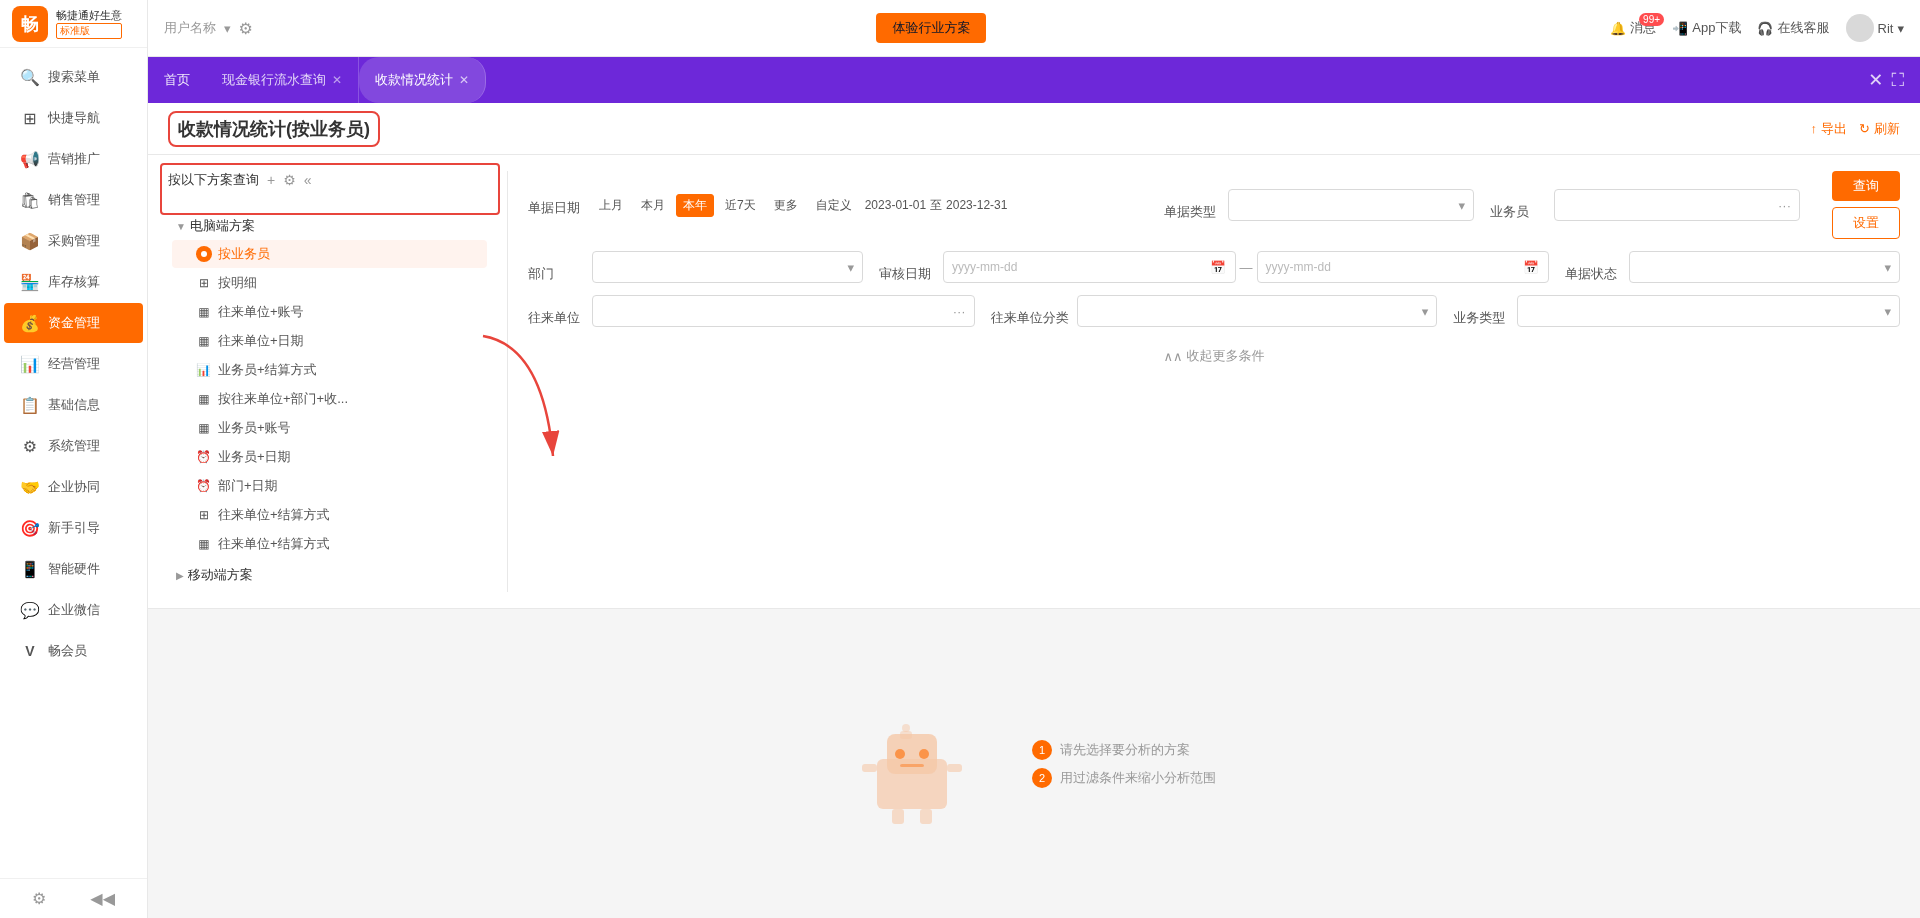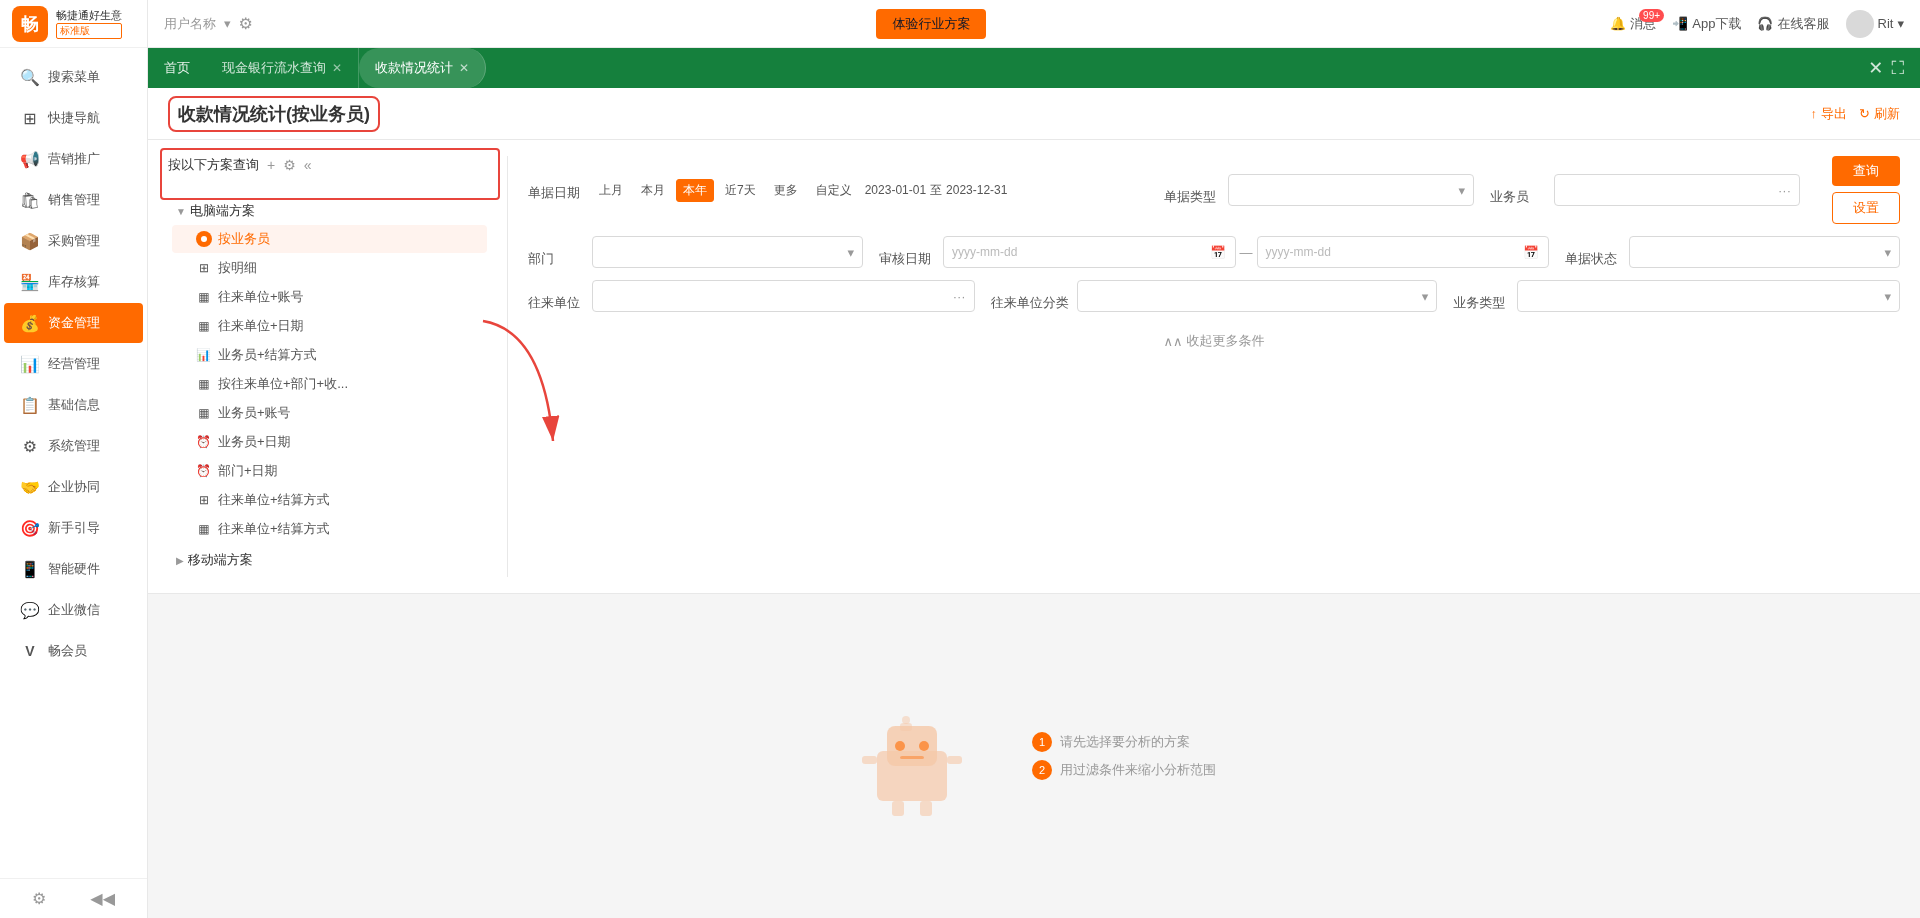--- a/index.html
+++ b/index.html
@@ -35,41 +35,41 @@
     }
     .bottom-btn { color: #999; cursor: pointer; font-size: 16px; }
 
     
     .main {
       margin-left: 148px; height: 918px; display: flex; flex-direction: column;
     }
 
     
     .top-header {
-      height: 48px; background: #fff; display: flex; align-items: center;
+      height: 57px; background: #fff; display: flex; align-items: center;
       justify-content: space-between; padding: 7px 16px;
       border-bottom: 1px solid #e8e8e8; flex-shrink: 0;
     }
     .header-left { display: flex; align-items: center; gap: 8px; }
     .header-breadcrumb { color: #999; font-size: 13px; }
     .header-dropdown { color: #999; cursor: pointer; }
     .header-gear { color: #999; cursor: pointer; font-size: 16px; }
     .trial-btn {
       background: #ff6a00; color: #0f172a; border: none; border-radius: 4px;
       padding: 6px 16px; font-size: 13px; cursor: pointer;
     }
     .header-right { display: flex; align-items: center; gap: 16px; color: #555; }
     .msg-badge { position: relative; display: inline-flex; align-items: center; gap: 4px; cursor: pointer; }
     .badge { background: #ff4d4f; color: #fff; border-radius: 8px; font-size: 10px; padding: 1px 4px; position: absolute; top: -6px; right: -8px; }
     .header-user { display: flex; align-items: center; gap: 4px; cursor: pointer; }
     .user-avatar { width: 28px; height: 28px; background: #d9d9d9; border-radius: 50%; }
 
     
     .tab-bar {
-      height: 40px; background: #15803d; display: flex; align-items: center;
+      height: 46px; background: #6d28d9; display: flex; align-items: center;
       padding: 0 0; flex-shrink: 0;
     }
     .tab-item {
       display: flex; align-items: center; gap: 6px; padding: 0 16px;
       height: 100%; cursor: pointer; font-size: 13px; color: rgba(255,255,255,0.8);
       border-right: 1px solid rgba(255,255,255,0.2);
     }
     .tab-item.active { background: rgba(255,255,255,0.15); color: #fff; border-radius: 20px; }
     .tab-close { font-size: 12px; opacity: 0.7; }
     .tab-home { padding: 0 16px; color: rgba(255,255,255,0.9); cursor: pointer; font-size: 13px; height: 100%; display: flex; align-items: center; }

